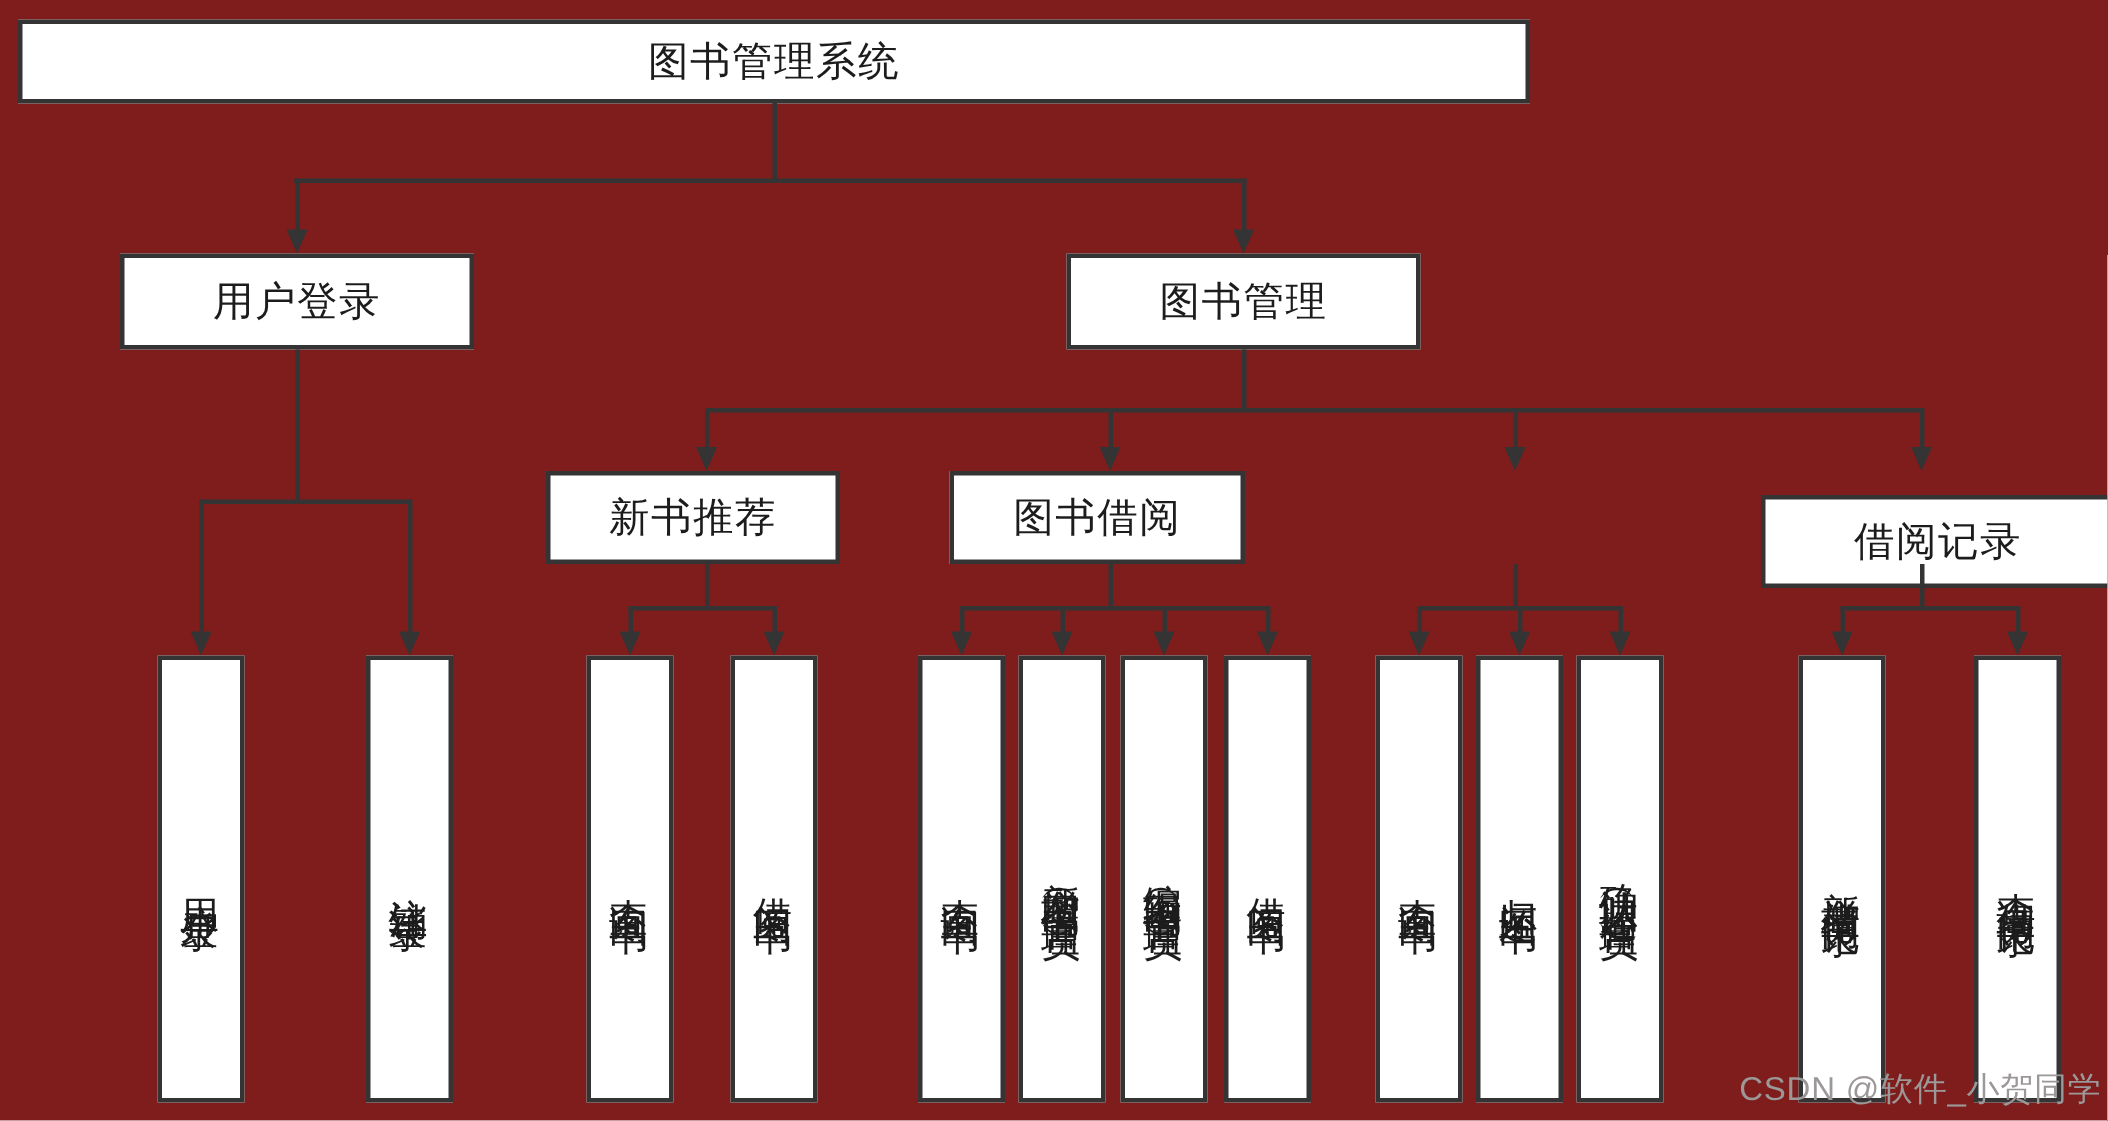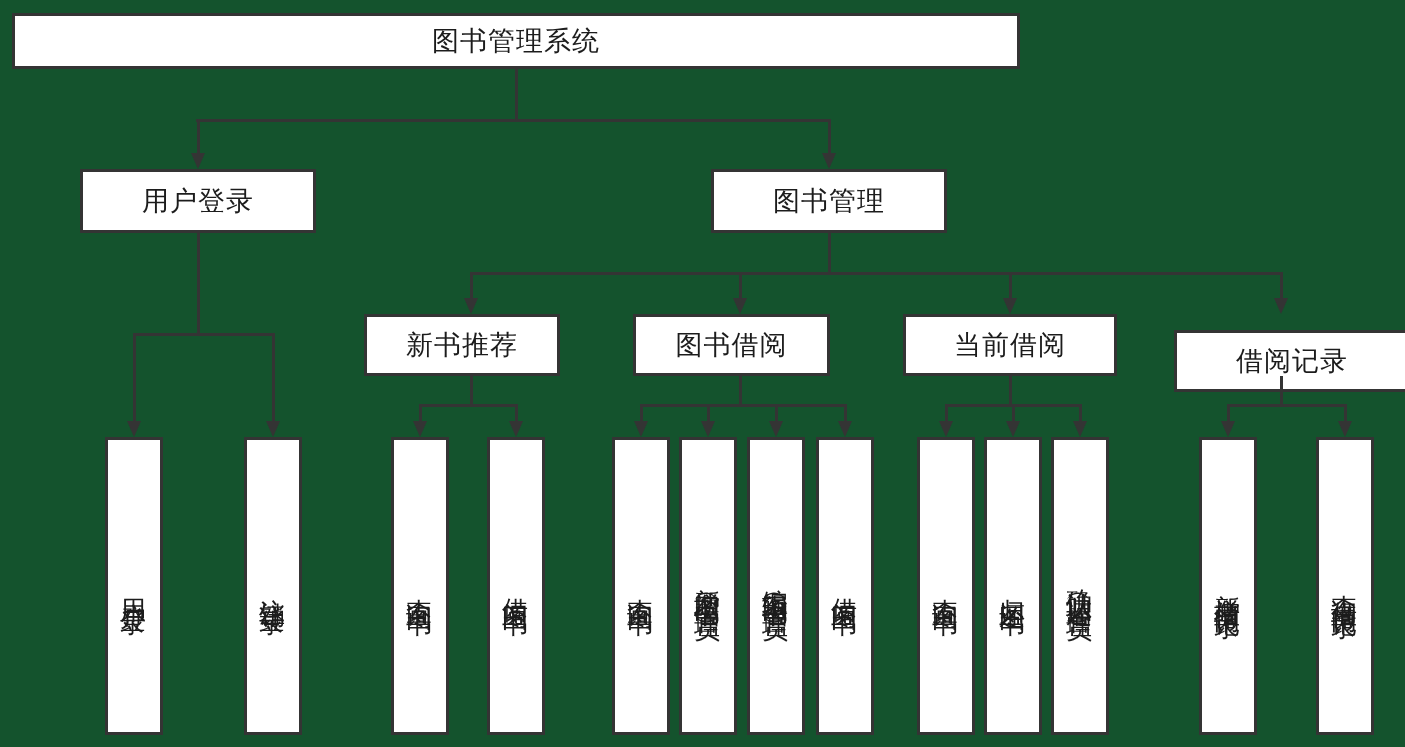--- a/index.html
+++ b/index.html
@@ -1,19 +1,19 @@
 <!DOCTYPE html>
 <html><head>
 <meta charset="utf-8">
 <style>
   html,body{margin:0;padding:0;background:#ffffff;}
   .canvas{
     position:relative;
     width:1405px;height:747px;
-    background:#14532d;
+    background:#7f1d1d;
     font-family:"Liberation Sans", sans-serif;
     overflow:hidden;
   }
   
   .box{
     position:absolute;
     box-sizing:border-box;
     border:3px solid #343434;
     background:#ffffff;
     display:flex;align-items:center;justify-content:center;
@@ -62,23 +62,20 @@
   </div>
   <div class="box h" style="left:711px;top:169px;width:236px;height:64px">
     <span>图书管理</span>
   </div>
 
   <div class="box h" style="left:364px;top:314px;width:196px;height:62px">
     <span>新书推荐</span>
   </div>
   <div class="box h" style="left:633px;top:314px;width:197px;height:62px">
     <span>图书借阅</span>
-  </div>
-  <div class="box h" style="left:903px;top:314px;width:214px;height:62px">
-    <span>当前借阅</span>
   </div>
   <div class="box h" style="left:1174px;top:330px;width:236px;height:62px">
     <span>借阅记录</span>
   </div>
 
   <div class="box leaf" style="left:105px">
     <span class="vtext">用户登录</span>
   </div>
   <div class="box leaf" style="left:244px">
     <span class="vtext">注销登录</span>
@@ -173,13 +170,14 @@
   <div class="vl" style="left:1079px;top:404px;height:19px"></div>
   <div class="ah" style="left:1073px;top:421px"></div>
 
   <div class="vl" style="left:1280px;top:376px;height:30px"></div>
   <div class="hl" style="left:1227px;top:404px;width:119px"></div>
   <div class="vl" style="left:1227px;top:404px;height:19px"></div>
   <div class="ah" style="left:1221px;top:421px"></div>
   <div class="vl" style="left:1344px;top:404px;height:19px"></div>
   <div class="ah" style="left:1338px;top:421px"></div>
 
+  <div class="watermark">CSDN @软件_小贺同学</div>
 </div>
 
 </body></html>

